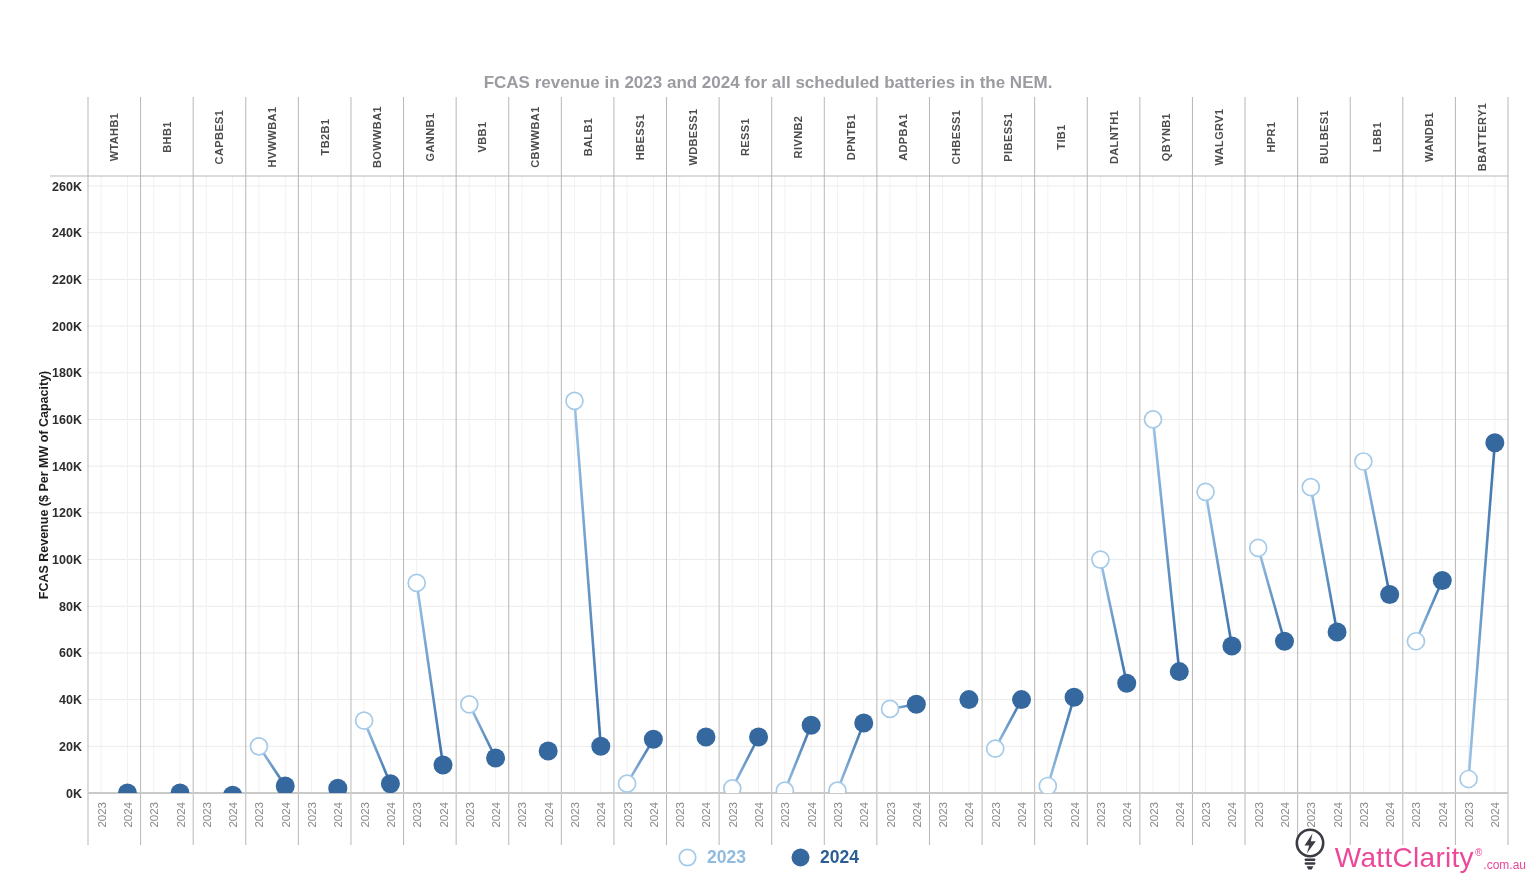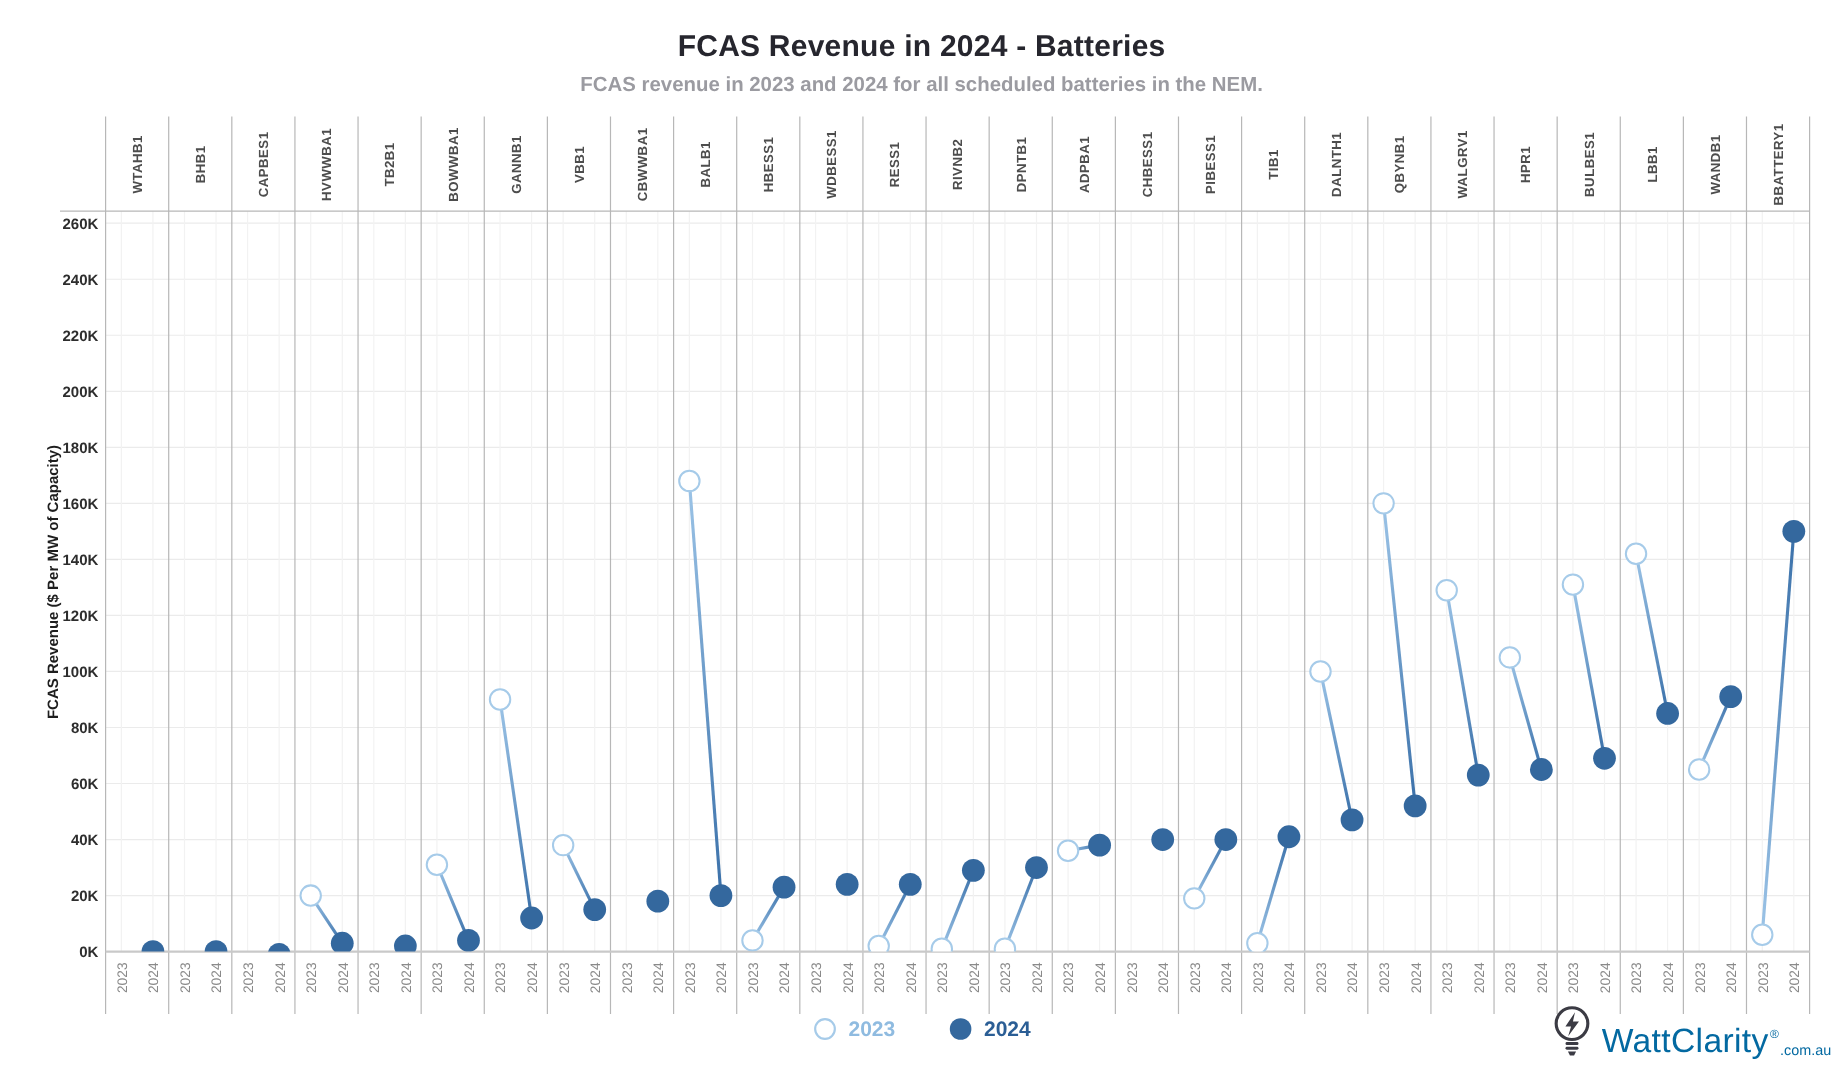--- a/index.html
+++ b/index.html
@@ -1,41 +1,40 @@
 <!DOCTYPE html>
 <html style="--open-marker: #a6cbe9; --filled-marker: #34689e; --legend-2023-text: #8fbbe0; --legend-2024-text: #2b5e95;"><head>
 <meta charset="utf-8">
 <style>
   html,body{margin:0;padding:0;background:#ffffff;}
   .page{position:relative;width:1536px;height:890px;background:#ffffff;overflow:hidden;
         font-family:"Liberation Sans", sans-serif;}
   .chart-title{position:absolute;top:25px;left:0;right:0;text-align:center;
         font-size:25px;font-weight:bold;color:#26262e;letter-spacing:0.2px;}
-  .chart-subtitle{position:absolute;top:61px;left:0;right:0;text-align:center;
+  .chart-subtitle{position:absolute;top:73px;left:0;right:0;text-align:center;
         font-size:17px;font-weight:bold;color:#9b9ba1;}
   .y-axis-label{position:absolute;top:485px;left:44px;transform:translate(-50%,-50%) rotate(-90deg);
         white-space:nowrap;font-size:12.5px;font-weight:bold;color:#1e1e1e;}
   #chart-svg{position:absolute;left:0;top:0;}
   .legend{position:absolute;top:847px;left:0;right:0;display:flex;justify-content:center;
         align-items:center;gap:44px;}
   .legend-item{display:flex;align-items:center;gap:9px;font-size:17.5px;font-weight:bold;}
   .legend-item.y2023 span.lbl{color:var(--legend-2023-text,#8fbbe0);}
   .legend-item.y2024 span.lbl{color:var(--legend-2024-text,#2b5e95);}
-  .footer-logo{position:absolute;right:10px;bottom:8px;display:flex;align-items:flex-end;
-        color:#0369a1;line-height:1;}
+  .footer-logo{position:absolute;right:10px;bottom:18px;display:flex;align-items:flex-end;
+        color:#ec4899;line-height:1;}
   .brand{font-size:28px;font-weight:400;letter-spacing:0.3px;margin-left:7px;}
   .regmark{font-size:10px;margin-left:1px;margin-bottom:14px;}
   .domain-suffix{font-size:12px;margin-left:1px;margin-bottom:1px;}
 </style>
 </head>
 <body>
 
 <div class="page">
 
-  <div class="chart-title">FCAS Revenue in 2024 - Batteries</div>
   <div class="chart-subtitle">FCAS revenue in 2023 and 2024 for all scheduled batteries in the NEM.</div>
   <div class="y-axis-label">FCAS Revenue ($ Per MW of Capacity)</div>
 
   <svg id="chart-svg" width="1536" height="890" viewBox="0 0 1536 890">
       <defs>
         <clipPath id="clip0">
           <rect x="88" y="176" width="52.592592592592595" height="617"></rect>
         </clipPath>
         <clipPath id="clip1">
           <rect x="140.5925925925926" y="176" width="52.592592592592595" height="617"></rect>

